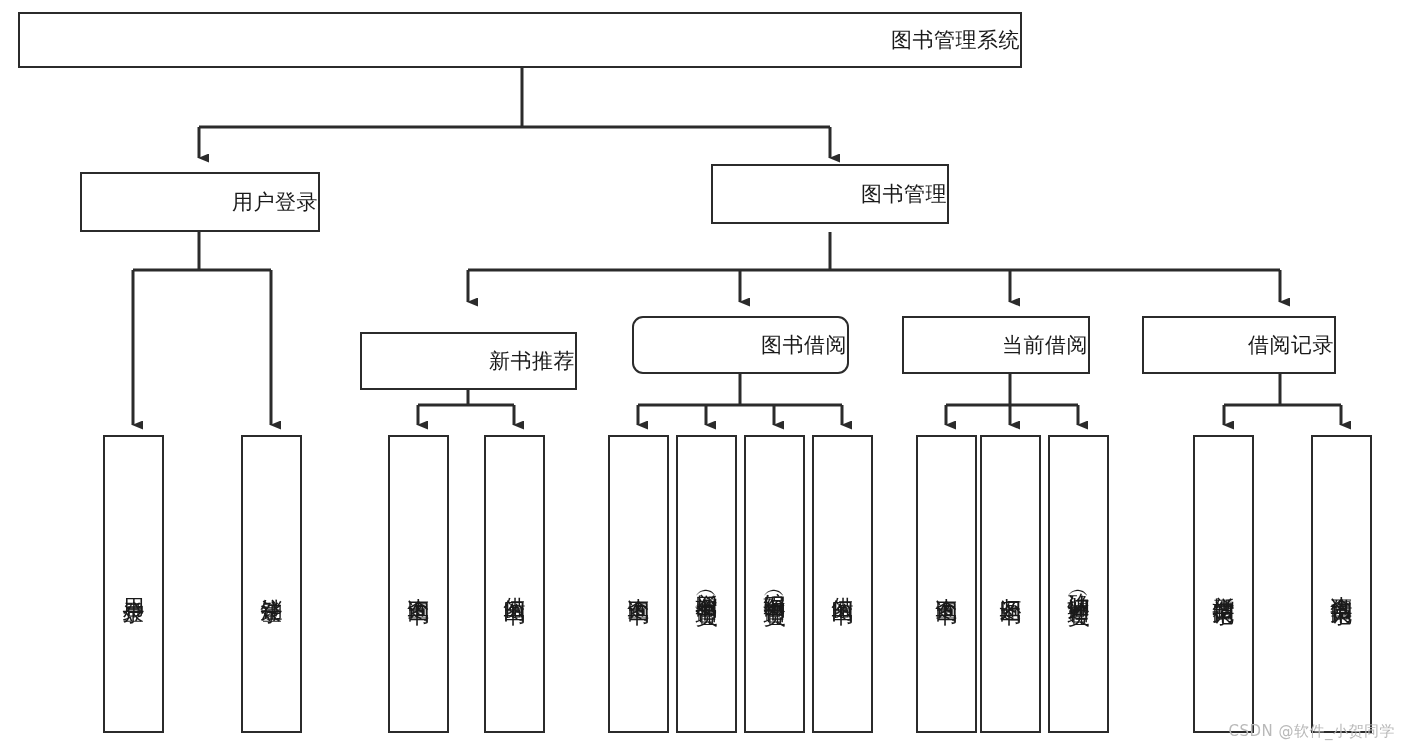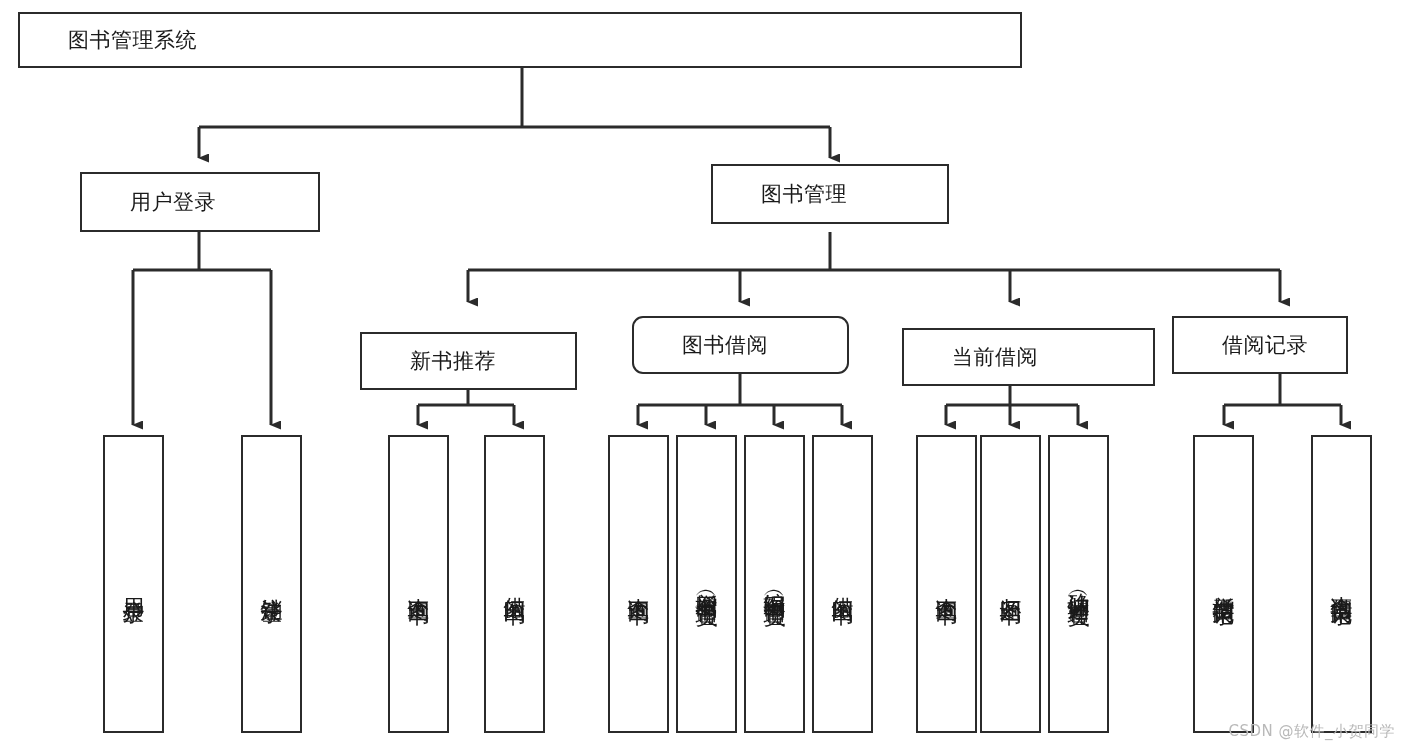--- a/index.html
+++ b/index.html
@@ -25,21 +25,21 @@
     width: 1405px;
     height: 747px;
   }
   .node {
     position: absolute;
     box-sizing: border-box;
     background: #ffffff;
     border: 2.5px solid #2b2b2b;
     display: flex;
     align-items: center;
-    justify-content: flex-start;
+    justify-content: flex-end;
     color: #1a1a1a;
     z-index: 5;
     padding-left: 48px;
   }
   .node-h {
     font-size: 21px;
     letter-spacing: 0.5px;
     white-space: nowrap;
   }
   .node-root {
@@ -132,24 +132,24 @@
   <div class="node node-h" style="left:711px; top:164px; width:238px; height:60px;">
     <span>图书管理</span>
   </div>
 
   <div class="node node-h" style="left:360px; top:332px; width:217px; height:58px;">
     <span>新书推荐</span>
   </div>
   <div class="node node-h" style="left:632px; top:316px; width:217px; height:58px;border-radius:11px;">
     <span>图书借阅</span>
   </div>
-  <div class="node node-h" style="left:902px; top:328px; width:253px; height:58px;">
+  <div class="node node-h" style="left:902px; top:316px; width:188px; height:58px;">
     <span>当前借阅</span>
   </div>
-  <div class="node node-h" style="left:1172px; top:316px; width:176px; height:58px;">
+  <div class="node node-h" style="left:1142px; top:316px; width:194px; height:58px;">
     <span>借阅记录</span>
   </div>
 
   <div class="node node-v" style="left:103px; top:435px; width:61px; height:298px;">
     <span>用户登录</span>
   </div>
   <div class="node node-v" style="left:241px; top:435px; width:61px; height:298px;">
     <span>注销登录</span>
   </div>
 

